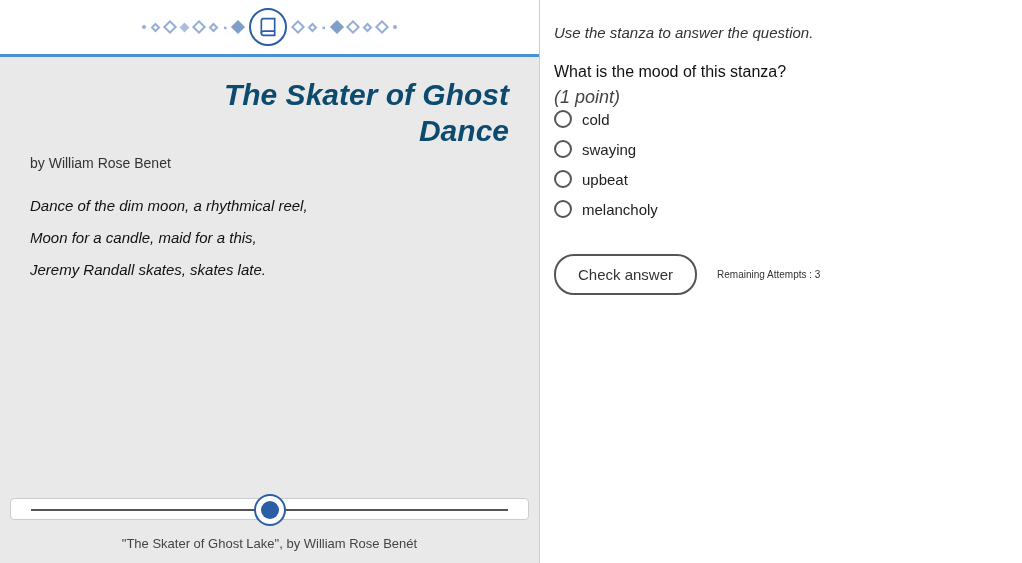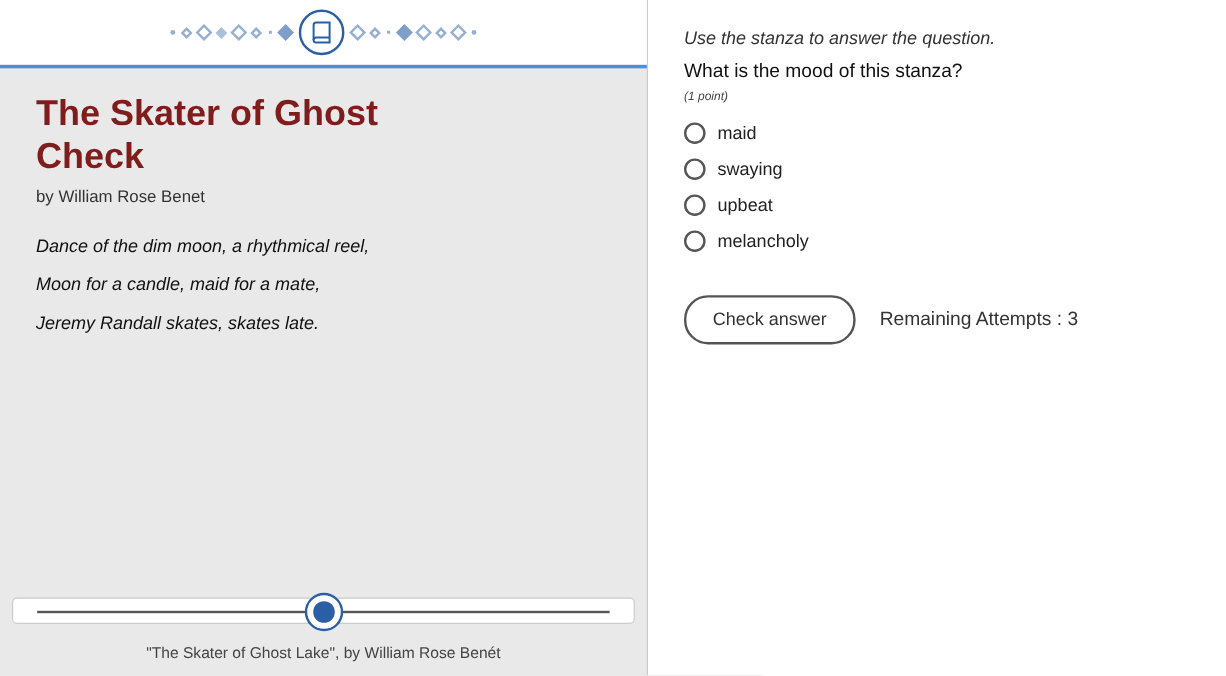--- a/index.html
+++ b/index.html
@@ -48,23 +48,24 @@
       align-items: center;
       justify-content: center;
       background: white;
     }
     .poem-content {
       padding: 20px 30px 10px 30px;
       flex: 1;
     }
     .poem-title {
       font-size: 30px;
+      font-style: italic;
       font-weight: bold;
-      color: #7f1d1d;
-      text-align: left;
+      color: #0c4a6e;
+      text-align: right;
       margin-bottom: 6px;
       line-height: 1.2;
     }
     .poem-author {
       font-size: 14px;
       color: #333;
       margin-bottom: 20px;
     }
     .poem-lines {
       font-size: 15px;
@@ -115,40 +116,41 @@
     .poem-citation {
       text-align: center;
       font-size: 13px;
       color: #444;
       padding: 6px 20px 12px 20px;
     }
     
     .right-panel {
       flex: 1;
       background: white;
-      padding: 24px 30px;
+      padding: 24px 14px;
       display: flex;
       flex-direction: column;
     }
     .instruction {
       font-style: italic;
       font-size: 15px;
       color: #333;
       margin-bottom: 10px;
     }
     .question {
       font-size: 16px;
       color: #111;
       margin-bottom: 6px;
+      margin-top: 12px;
     }
     .points {
-      font-size: 10px;
+      font-size: 18px;
       font-style: italic;
       color: #444;
-      margin-bottom: 16px;
+      margin-bottom: 2px;
     }
     .options {
       display: flex;
       flex-direction: column;
       gap: 12px;
       margin-bottom: 28px;
     }
     .option {
       display: flex;
       align-items: center;
@@ -175,21 +177,21 @@
       border: 2px solid #555;
       border-radius: 20px;
       background: white;
       padding: 10px 22px;
       font-size: 15px;
       color: #333;
       cursor: pointer;
       font-weight: normal;
     }
     .remaining-text {
-      font-size: 16px;
+      font-size: 10px;
       color: #333;
     }
     
     .deco {
       display: inline-block;
       width: 10px;
       height: 10px;
       background: #2a5fa5;
       transform: rotate(45deg);
       opacity: 0.6;
@@ -240,26 +242,26 @@
       <span class="deco"></span>
       <span class="deco outline"></span>
       <span class="deco small outline"></span>
       <span class="deco outline"></span>
       <span class="dot"></span>
     </div>
 
     <div class="poem-content">
       <div class="poem-title">
         <span>The Skater of Ghost</span><br>
-        <span>Check</span>
+        <span>Dance</span>
       </div>
       <div class="poem-author">by William Rose Benet</div>
       <div class="poem-lines">
         <p>Dance of the dim moon, a rhythmical reel,</p>
-        <p>Moon for a candle, maid for a mate,</p>
+        <p>Moon for a candle, maid for a this,</p>
         <p>Jeremy Randall skates, skates late.</p>
       </div>
     </div>
 
     <div class="slider-area">
       <div class="slider-track">
         <div class="slider-thumb">
           <div class="slider-thumb-inner"></div>
         </div>
       </div>
@@ -269,21 +271,21 @@
   </div>
 
   <div class="right-panel">
     <div class="instruction">Use the stanza to answer the question.</div>
     <div class="question">What is the mood of this stanza?</div>
     <div class="points">(1 point)</div>
 
     <div class="options">
       <label class="option">
         <div class="radio-circle"></div>
-        <span>maid</span>
+        <span>cold</span>
       </label>
       <label class="option">
         <div class="radio-circle"></div>
         <span>swaying</span>
       </label>
       <label class="option">
         <div class="radio-circle"></div>
         <span>upbeat</span>
       </label>
       <label class="option">

